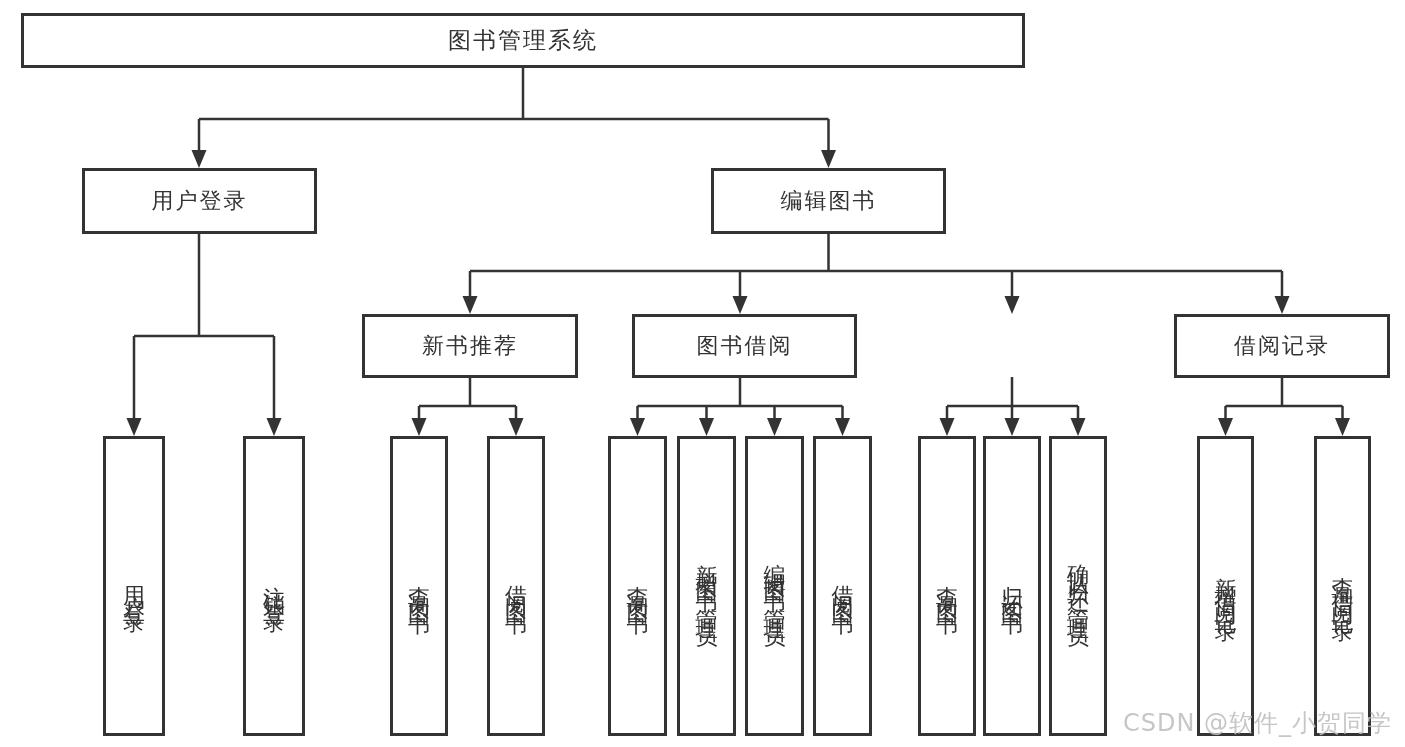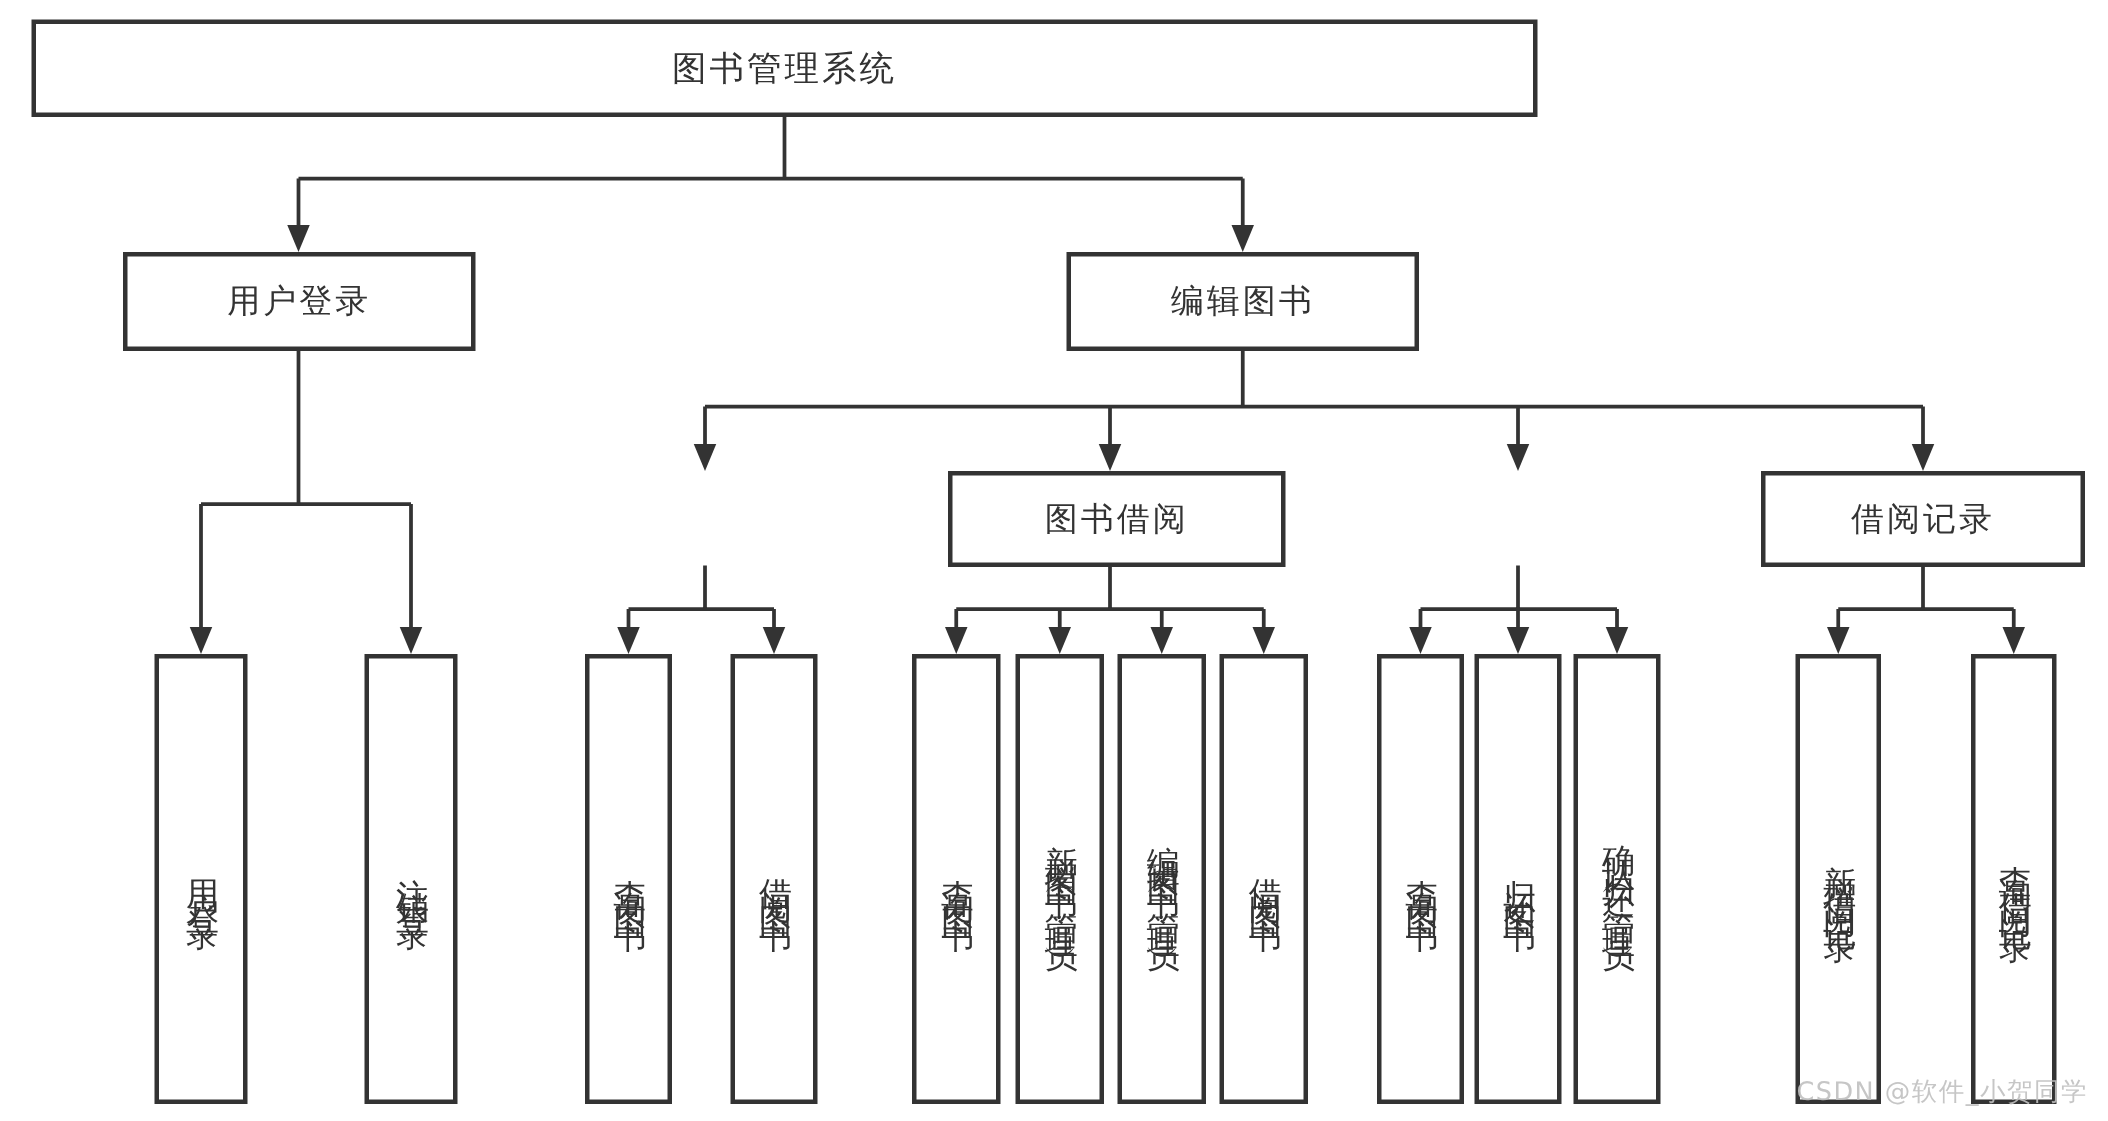--- a/index.html
+++ b/index.html
@@ -35,21 +35,21 @@
     writing-mode: vertical-rl;
     text-orientation: mixed;
     letter-spacing: 9px;
     font-size: 22px;
     line-height: 1;
   }
   .watermark {
     position: absolute;
     right: 13px;
     bottom: 8px;
-    font-size: 17px;
+    font-size: 24px;
     letter-spacing: 1px;
     color: #c0c0c0;
     opacity: 0.9;
     white-space: nowrap;
     z-index: 5;
   }
 </style>
 </head>
 <body>
 
@@ -81,25 +81,26 @@
       <polygon points="767,418 782,418 774.5,436"></polygon>
       <polygon points="835,418 850,418 842.5,436"></polygon>
       <polygon points="939.5,418 954.5,418 947,436"></polygon>
       <polygon points="1004.5,418 1019.5,418 1012,436"></polygon>
       <polygon points="1070.5,418 1085.5,418 1078,436"></polygon>
       <polygon points="1218,418 1233,418 1225.5,436"></polygon>
       <polygon points="1335,418 1350,418 1342.5,436"></polygon>
     </g>
   </svg>
 
-  <div class="box root" style="left:21px; top:13px; width:1004px; height:65px;">图书管理系统</div>
+  <div class="box root" style="left:21px; top:13px; width:1004px; height:55px;">图书管理系统</div>
 
   <div class="box" style="left:82px; top:168px; width:235px; height:66px;">用户登录</div>
   <div class="box" style="left:711px; top:168px; width:235px; height:66px;">编辑图书</div>
 
+  <div class="box" style="left:362px; top:314px; width:216px; height:64px;">新书推荐</div>
   <div class="box" style="left:632px; top:314px; width:225px; height:64px;">图书借阅</div>
   <div class="box" style="left:1174px; top:314px; width:216px; height:64px;">借阅记录</div>
 
   <div class="box v" style="left:103px; top:436px; width:62px; height:300px;">用户登录</div>
   <div class="box v" style="left:243px; top:436px; width:62px; height:300px;">注销登录</div>
 
   <div class="box v" style="left:390px; top:436px; width:58px; height:300px;">查询图书</div>
   <div class="box v" style="left:487px; top:436px; width:58px; height:300px;">借阅图书</div>
 
   <div class="box v" style="left:608px; top:436px; width:59px; height:300px;">查询图书</div>

